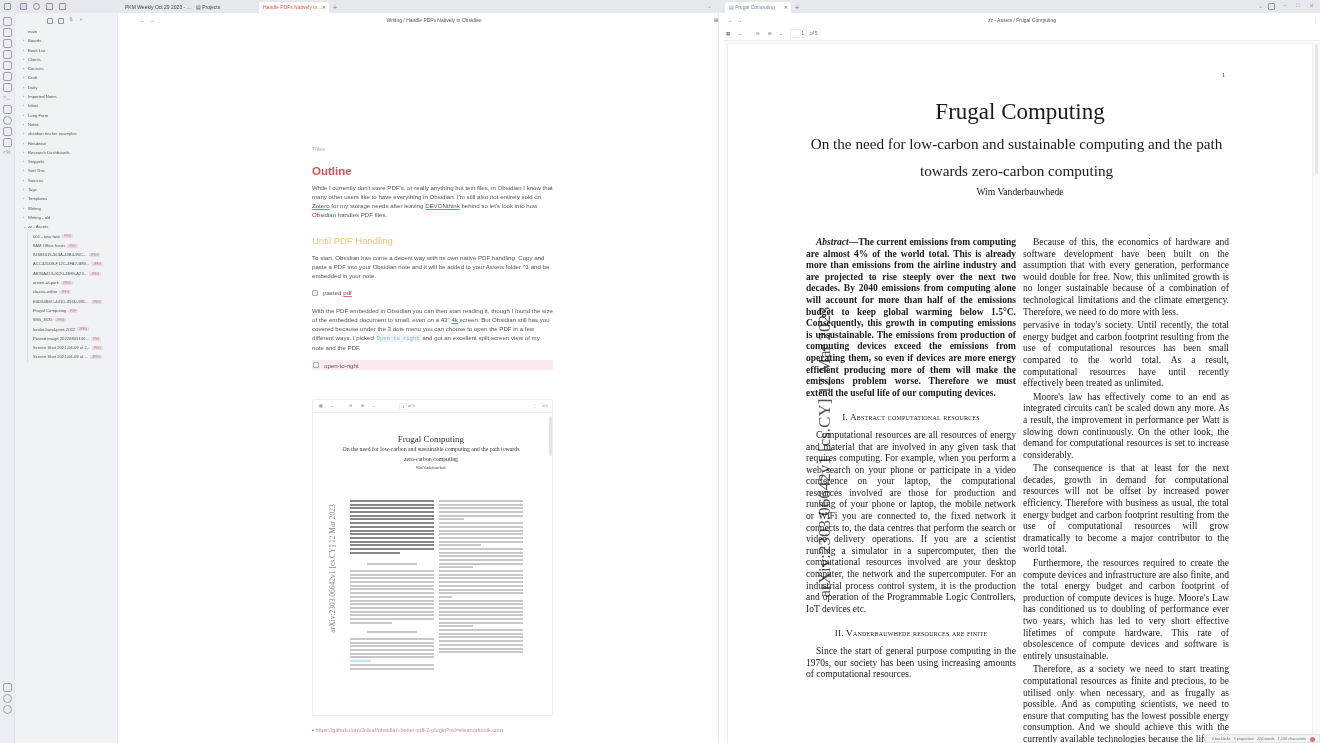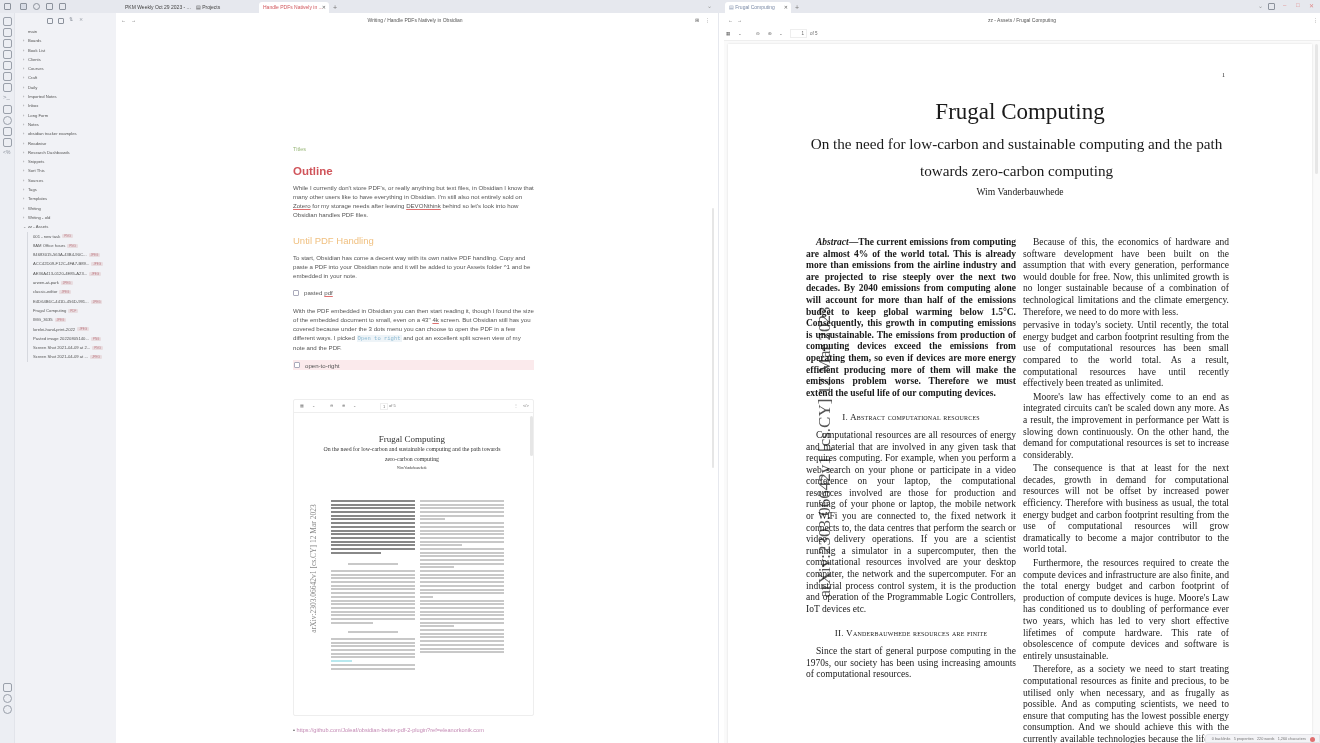--- a/index.html
+++ b/index.html
@@ -17,21 +17,21 @@
 .tree-top{position:absolute;left:0;top:14px;width:103px;height:14px}
 .tree-top .ti{position:absolute;top:4px;width:6px;height:6px;border:1px solid #8c929c;border-radius:1px}
 .tree{position:absolute;left:0;top:28px;width:103px;font-size:4.2px;color:#555}
 .tree .row{height:9.3px;line-height:9.3px;white-space:nowrap;overflow:hidden}
 .tree .folder{padding-left:8px}
 .tree .folder .chev{display:inline-block;width:5px;color:#777;font-size:4px}
 .tree .main{padding-left:13px}
 .tree .child{padding-left:18px;position:relative}
 .tree .guide{position:absolute;left:25px;top:230px;width:1px;height:130px;background:#d6d8de}
 .badge{display:inline-block;background:#e8dde0;color:#c07f88;font-size:3px;padding:0 2px;border-radius:1px;margin-left:2px;line-height:4px;vertical-align:middle}
-.leftpane{position:absolute;left:116px;top:13px;width:598px;height:730px;background:#fff}
+.leftpane{position:absolute;left:135px;top:13px;width:598px;height:730px;background:#fff}
 .navrow{position:absolute;top:0;height:14px;font-size:5px;color:#666;line-height:14px}
 .bread{position:absolute;top:0;left:0;width:100%;text-align:center;font-size:5px;line-height:14px;color:#555}
 .note{position:absolute;left:177px;top:132px;width:241px;font-size:6.1px;line-height:9.1px;color:#555}
 .note .titles{color:#9ab87a;font-size:5.5px;margin-bottom:13px}
 .note h1{color:#d0545a;font-size:11.5px;font-weight:bold;margin-bottom:7px}
 .note h2{color:#f0c080;font-size:9.5px;font-weight:normal;margin:16px 0 8px}
 .note p{margin-bottom:8px}
 .uline{text-decoration:underline;text-decoration-color:#e07070}
 .code{font-family:"Liberation Mono",monospace;color:#8ab8d0;background:#eef4f8;font-size:5.5px;padding:0 1px}
 .check{display:flex;align-items:center;margin-bottom:8px;height:10px}
@@ -334,21 +334,21 @@
         <div class="sec">I. Abstract computational resources</div>
         <p>Computational resources are all resources of energy and material that are involved in any given task that requires computing. For example, when you perform a web search on your phone or participate in a video conference on your laptop, the computational resources involved are those for production and running of your phone or laptop, the mobile network or WiFi you are connected to, the fixed network it connects to, the data centres that perform the search or video delivery operations. If you are a scientist running a simulator in a supercomputer, then the computational resources involved are your desktop computer, the network and the supercomputer. For an industrial process control system, it is the production and operation of the Programmable Logic Controllers, IoT devices etc.</p>
         <div class="sec">II. Vanderbauwhede resources are finite</div>
         <p>Since the start of general purpose computing in the 1970s, our society has been using increasing amounts of computational resources.</p>
 
       </div>
 
       <div class="c2">
         <p>Because of this, the economics of hardware and software development have been built on the assumption that with every generation, performance would double for free. Now, this unlimited growth is no longer sustainable because of a combination of technological limitations and the climate emergency. Therefore, we need to do more with less.</p>
         <p style="text-indent:0">pervasive in today's society. Until recently, the total energy budget and carbon footprint resulting from the use of computational resources has been small compared to the world total. As a result, computational resources have until recently effectively been treated as unlimited.</p>
-        <p>Moore's law has effectively come to an end as integrated circuits can't be scaled down any more. As a result, the improvement in performance per Watt is slowing down continuously. On the other hand, the demand for computational resources is set to increase considerably.</p>
+        <p>Moore's law has effectively come to an end as integrated circuits can't be scaled down any more. As a result, the improvement in performance per Watt is slowing down continuously. On the other look, the demand for computational resources is set to increase considerably.</p>
         <p>The consequence is that at least for the next decades, growth in demand for computational resources will not be offset by increased power efficiency. Therefore with business as usual, the total energy budget and carbon footprint resulting from the use of computational resources will grow dramatically to become a major contributor to the world total.</p>
         <p>Furthermore, the resources required to create the compute devices and infrastructure are also finite, and the total energy budget and carbon footprint of production of compute devices is huge. Moore's Law has conditioned us to doubling of performance ever two years, which has led to very short effective lifetimes of compute hardware. This rate of obsolescence of compute devices and software is entirely unsustainable.</p>
         <p>Therefore, as a society we need to start treating computational resources as finite and precious, to be utilised only when necessary, and as frugally as possible. And as computing scientists, we need to ensure that computing has the lowest possible energy consumption. And we should achieve this with the currently available technologies because the lifetimes of compute devices needs to be</p>
       </div>
     </div>
     <div class="scrollbar" style="left:591px;top:31px;width:3px;height:130px"></div>
   </div>
 
   <div class="status">
     <span>0 backlinks</span>&nbsp;&nbsp;

